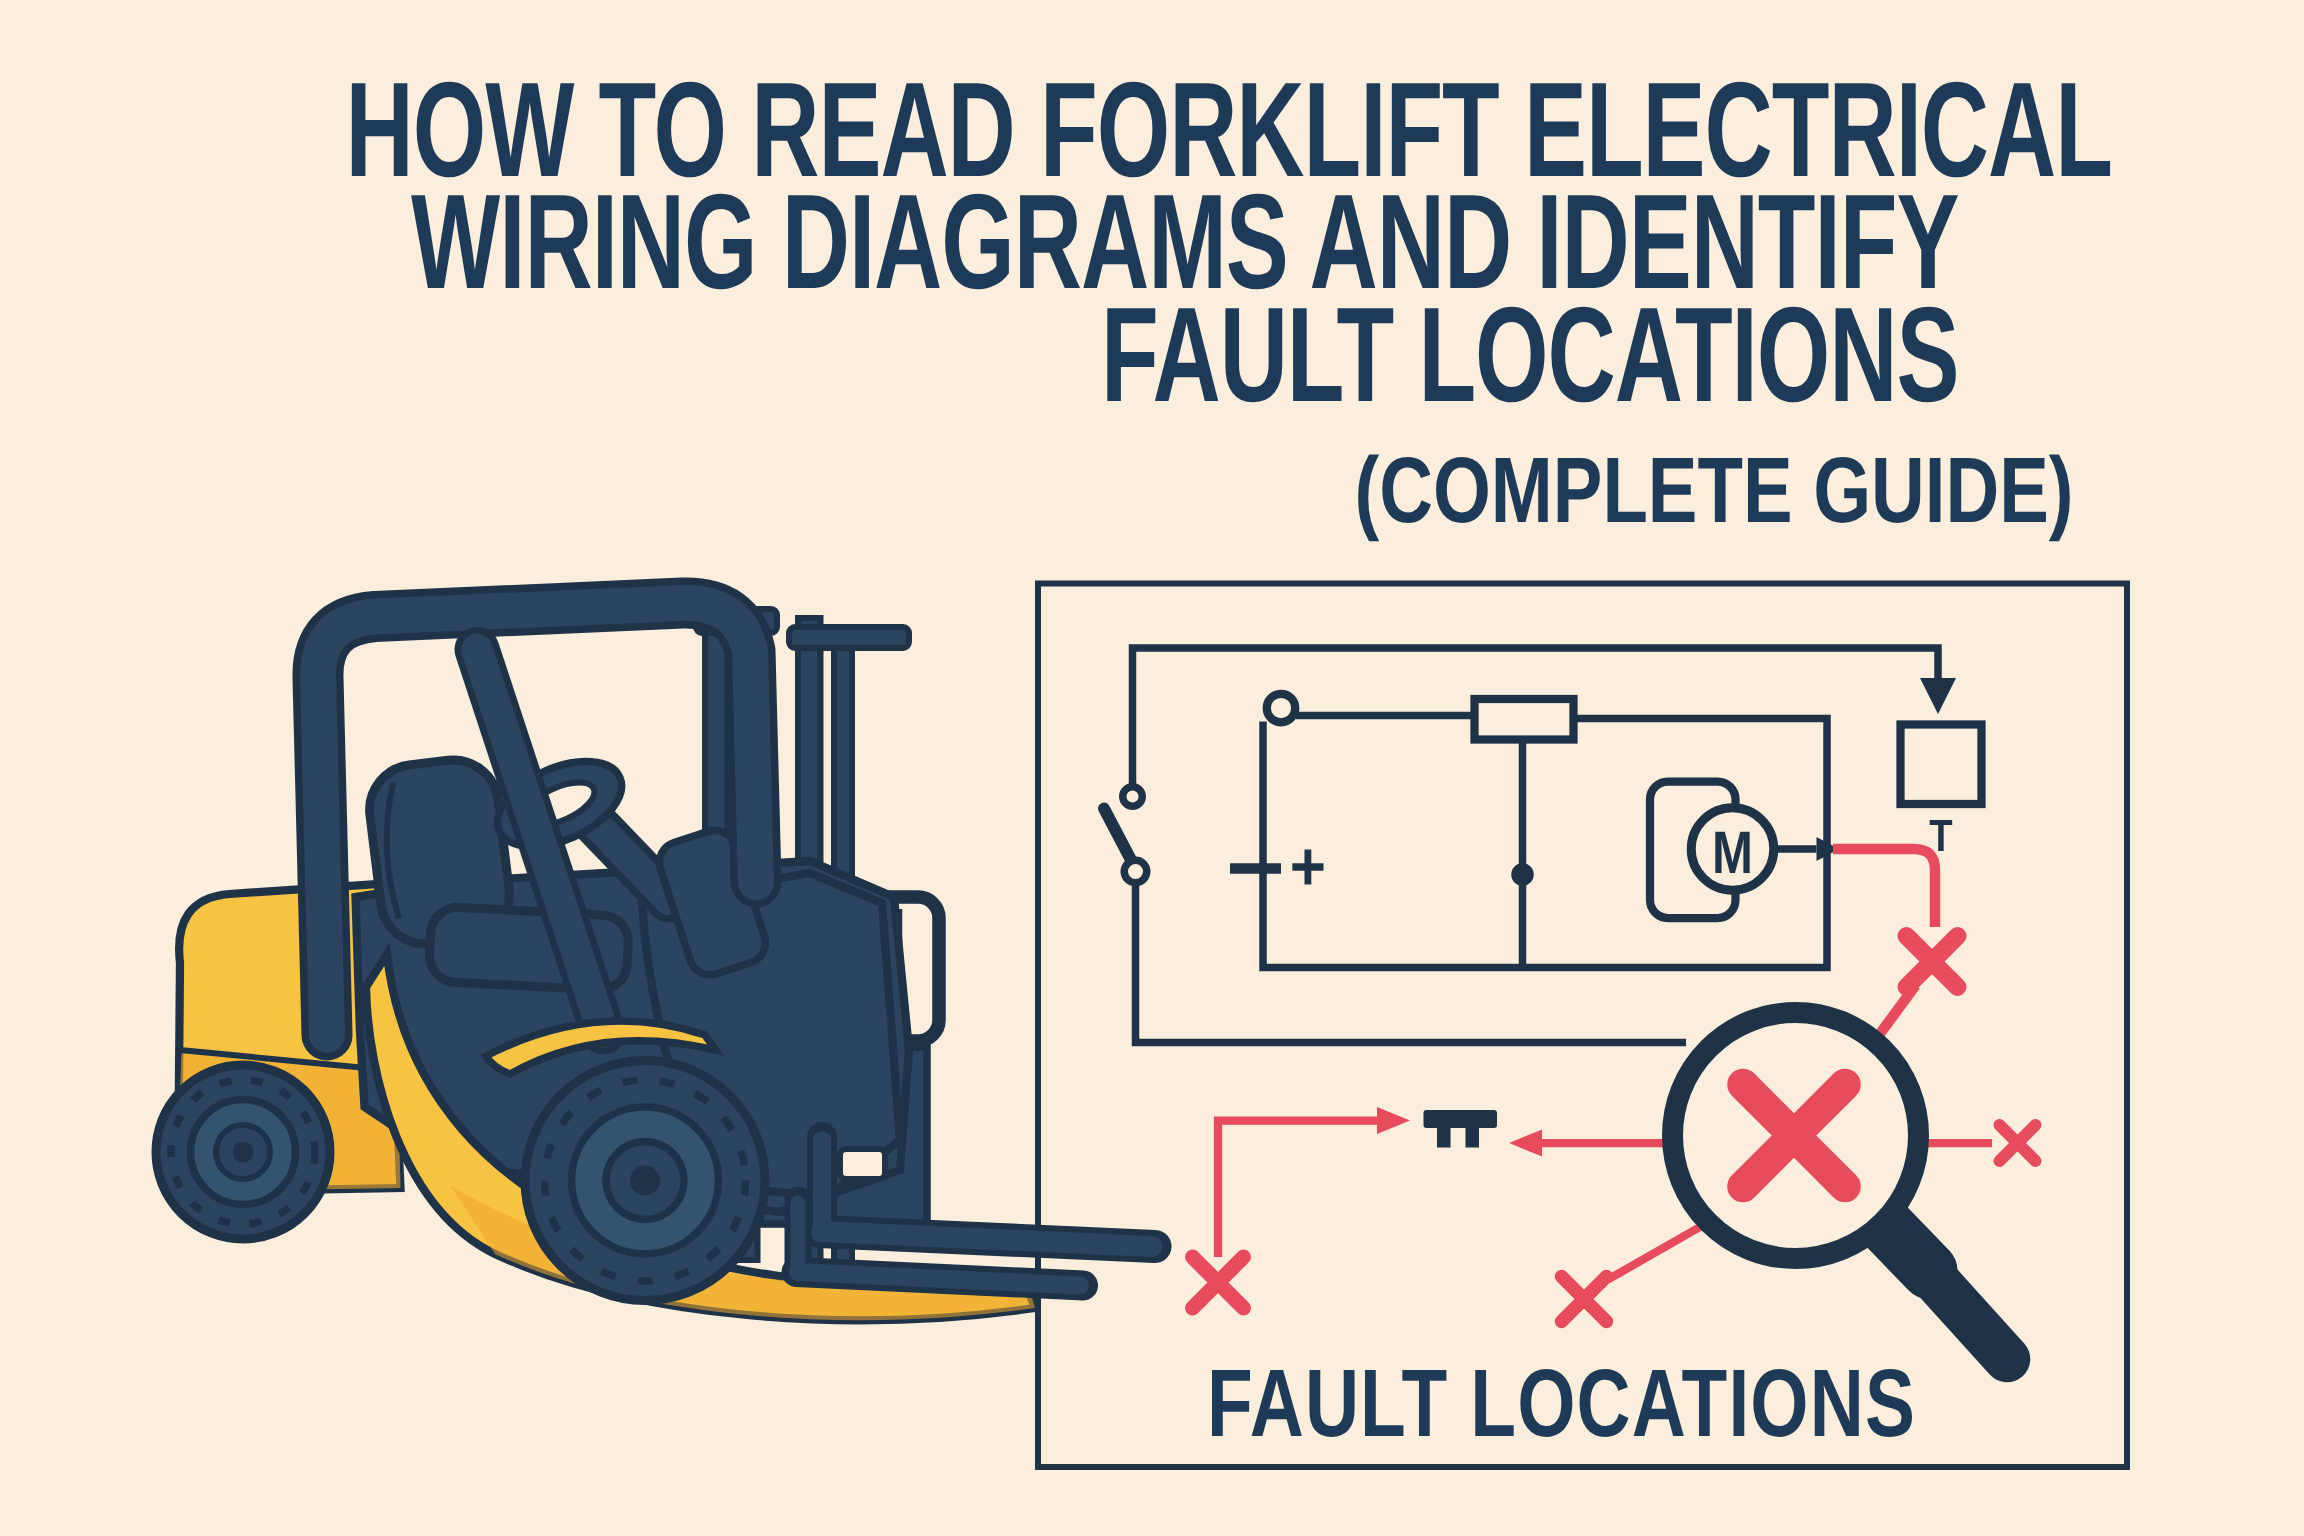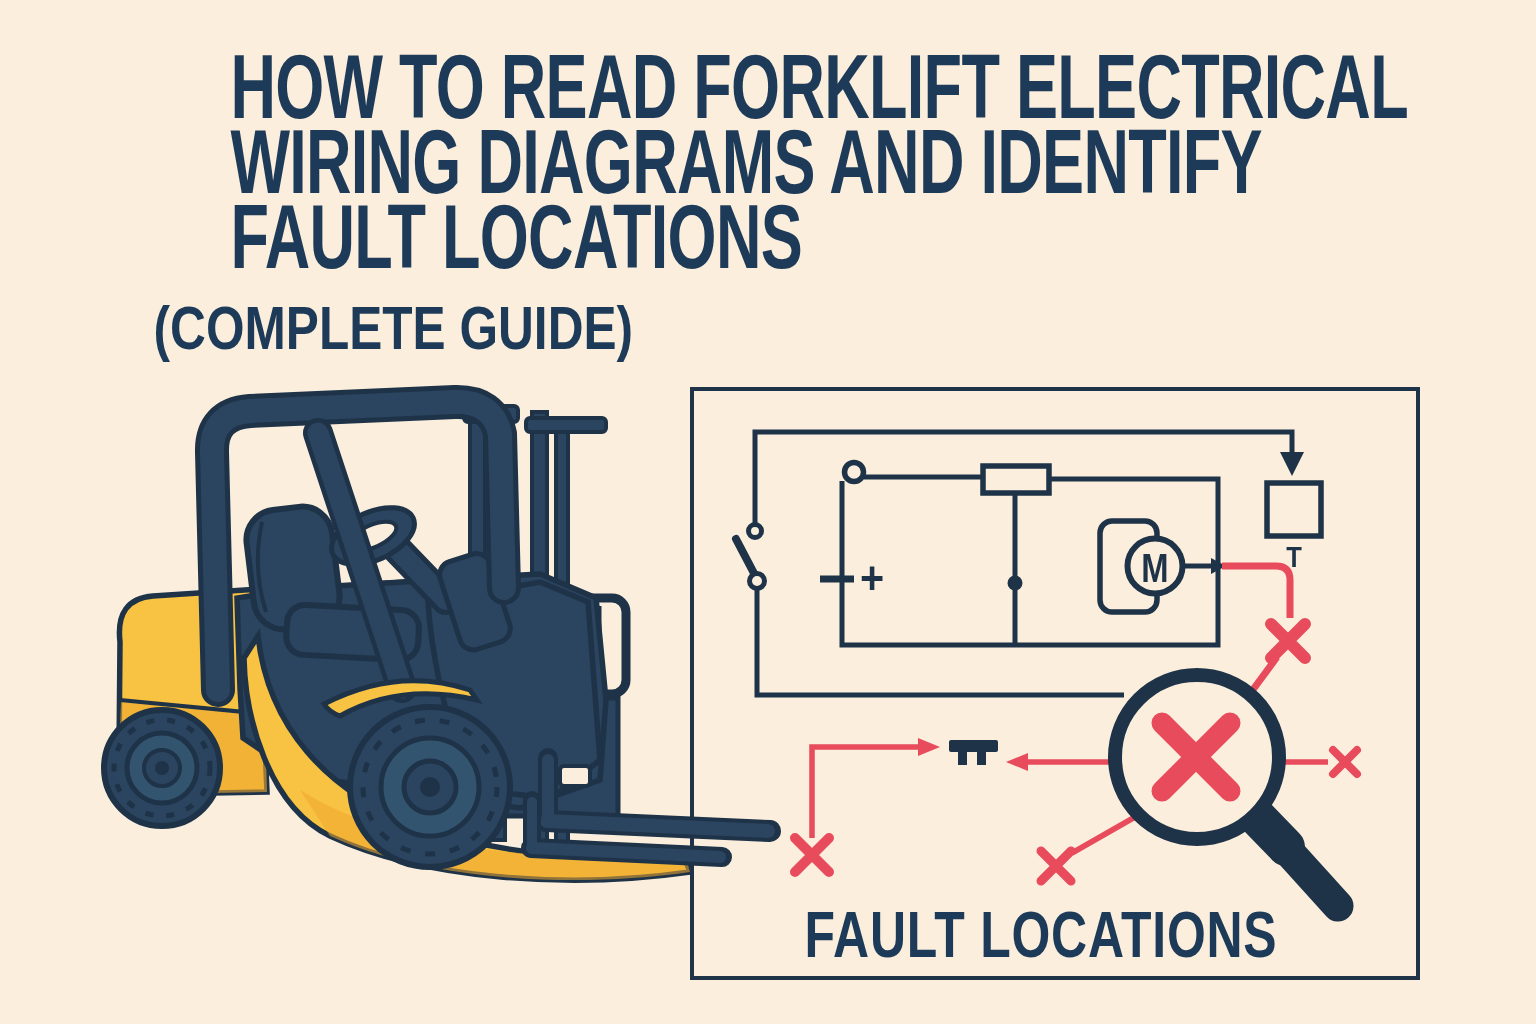--- a/index.html
+++ b/index.html
@@ -2,21 +2,21 @@
 <html style="--bg: #fbeedd; --ink: #1e3348; --navy: #2b4460; --navy2: #33546f; --red: #e84b5b; --yellow: #f8c242; --yellow-dark: #eda72f; --title: #1d3b58;"><head>
 <meta charset="utf-8">
 <style>
   :root{
     --bg:#fbeedd; --ink:#1e3348; --navy:#2b4460; --navy2:#33546f;
     --red:#e84b5b; --yellow:#f8c242; --yellow-dark:#eda72f; --title:#1d3b58;
   }
   html,body{margin:0;padding:0;background:var(--bg);}
   .canvas{position:relative;width:1536px;height:1024px;background:var(--bg);overflow:hidden;
           font-family:"Liberation Sans","DejaVu Sans",sans-serif;}
-  .title-block{position:absolute;left:0;right:0;top:50px;text-align:left;color:var(--title);
+  .title-block{position:absolute;left:0;right:0;top:50px;text-align:right;color:var(--title);
                font-weight:bold;z-index:3;}
   .title-line{display:block;font-size:90px;line-height:75px;letter-spacing:-1px;
               transform:scaleX(0.70);transform-origin:50% 50%;white-space:nowrap;}
   .subtitle{display:block;font-size:62px;line-height:62px;margin-top:22px;letter-spacing:0px;
             transform:scaleX(0.80);transform-origin:50% 50%;white-space:nowrap;}
   svg.art{position:absolute;left:0;top:0;z-index:2;}
   svg text{font-family:"Liberation Sans","DejaVu Sans",sans-serif;}
 </style>
 </head>
 <body>

